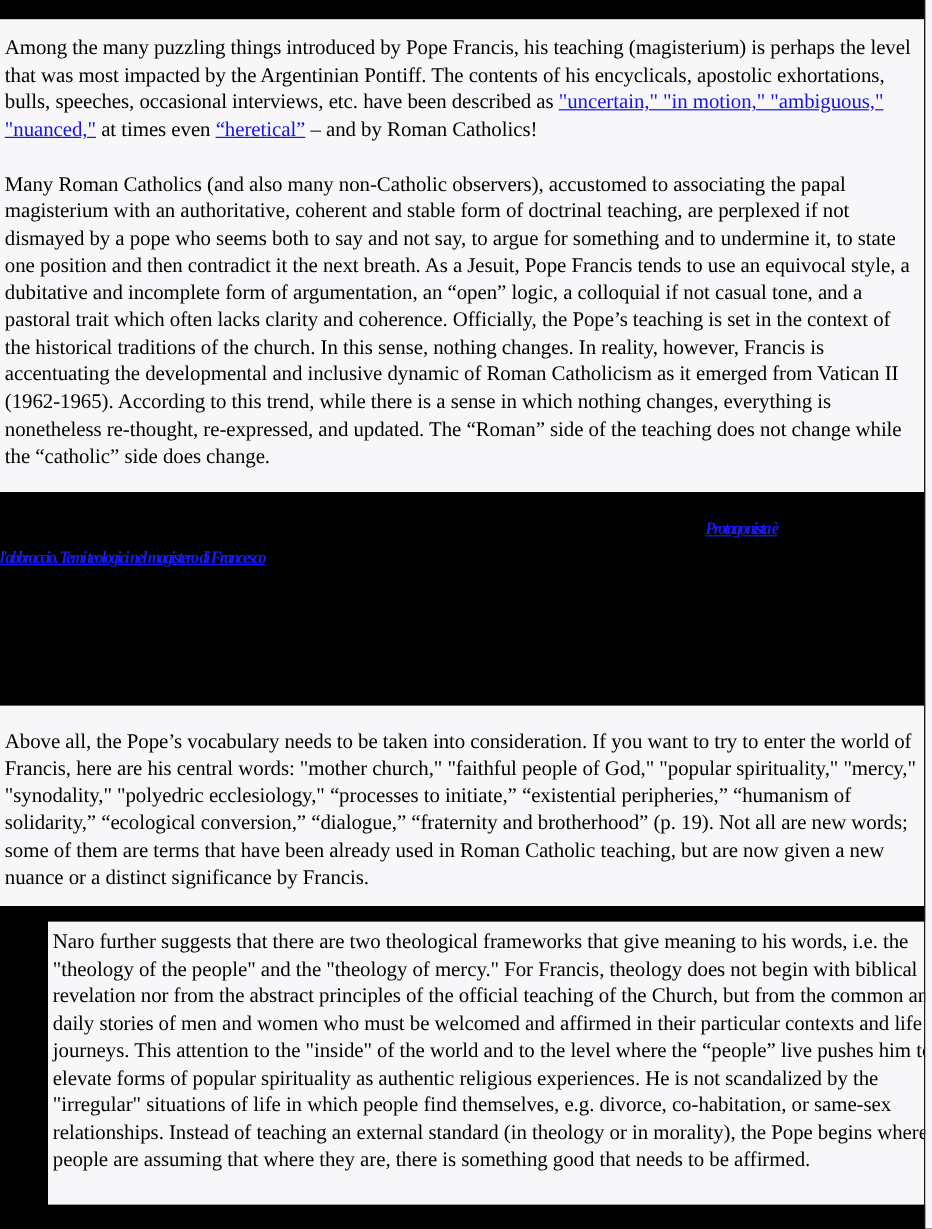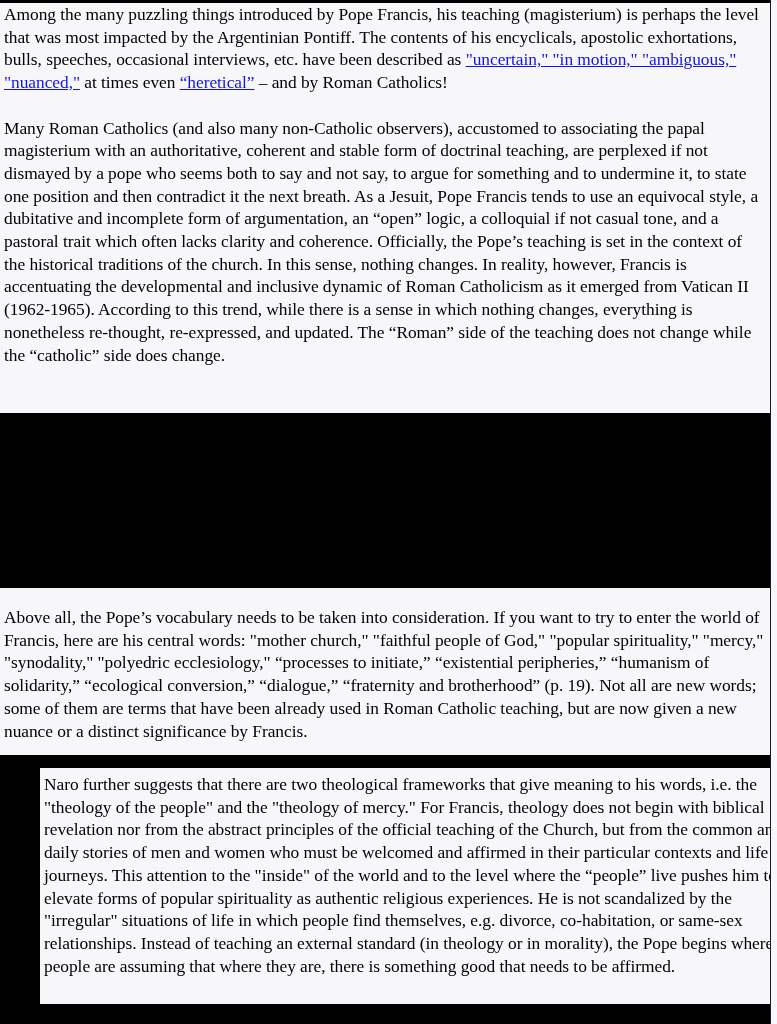--- a/index.html
+++ b/index.html
@@ -89,26 +89,30 @@
     left: 0;
     width: 777px;
     background: #000000;
   }
 </style>
 </head>
 <body>
 
 <div class="page">
 
-  <div class="band" style="top:3px; height:410px; padding-top:0;">
+  <div class="band" style="top:16px; height:410px; padding-top:12px;">
     <p><span>Among the many puzzling things introduced by Pope Francis, his teaching (magisterium) is perhaps the level that was most impacted by the Argentinian Pontiff. The contents of his encyclicals, apostolic exhortations, bulls, speeches, occasional interviews, etc. have been described as </span><a class="inline-link" href="#">"uncertain," "in motion," "ambiguous," "nuanced,"</a><span> at times even </span><a class="inline-link" href="#">“heretical”</a><span> – and by Roman Catholics!</span></p>
     <p>&nbsp;</p>
     <p>Many Roman Catholics (and also many non-Catholic observers), accustomed to associating the papal magisterium with an authoritative, coherent and stable form of doctrinal teaching, are perplexed if not dismayed by a pope who seems both to say and not say, to argue for something and to undermine it, to state one position and then contradict it the next breath. As a Jesuit, Pope Francis tends to use an equivocal style, a dubitative and incomplete form of argumentation, an “open” logic, a colloquial if not casual tone, and a pastoral trait which often lacks clarity and coherence. Officially, the Pope’s teaching is set in the context of the historical traditions of the church. In this sense, nothing changes. In reality, however, Francis is accentuating the developmental and inclusive dynamic of Roman Catholicism as it emerged from Vatican II (1962-1965). According to this trend, while there is a sense in which nothing changes, everything is nonetheless re-thought, re-expressed, and updated. The “Roman” side of the teaching does not change while the “catholic” side does change.</p>
   </div>
 
+  <div class="blackband" style="top:410px; height:178px;">
+    <a class="booklink l1" href="#">Protagonista è</a>
+    <a class="booklink l2" href="#">l'abbraccio. Temi teologici nel magistero di Francesco</a>
+  </div>
 
   <div class="band" style="top:588px; height:167px; padding-top:18px;">
     <p>Above all, the Pope’s vocabulary needs to be taken into consideration. If you want to try to enter the world of Francis, here are his central words: "mother church," "faithful people of God," "popular spirituality," "mercy," "synodality," "polyedric ecclesiology," “processes to initiate,” “existential peripheries,” “humanism of solidarity,” “ecological conversion,” “dialogue,” “fraternity and brotherhood” (p. 19). Not all are new words; some of them are terms that have been already used in Roman Catholic teaching, but are now given a new nuance or a distinct significance by Francis.</p>
   </div>
 
   <div class="divider" style="top:755px; height:13px;"></div>
 
   <div class="band" style="top:768px; height:236px; padding-top:5px;margin-left:40px;">
     <p>Naro further suggests that there are two theological frameworks that give meaning to his words, i.e. the "theology of the people" and the "theology of mercy." For Francis, theology does not begin with biblical revelation nor from the abstract principles of the official teaching of the Church, but from the common and daily stories of men and women who must be welcomed and affirmed in their particular contexts and life journeys. This attention to the "inside" of the world and to the level where the “people” live pushes him to elevate forms of popular spirituality as authentic religious experiences. He is not scandalized by the "irregular" situations of life in which people find themselves, e.g. divorce, co-habitation, or same-sex relationships. Instead of teaching an external standard (in theology or in morality), the Pope begins where people are assuming that where they are, there is something good that needs to be affirmed.</p>
   </div>

